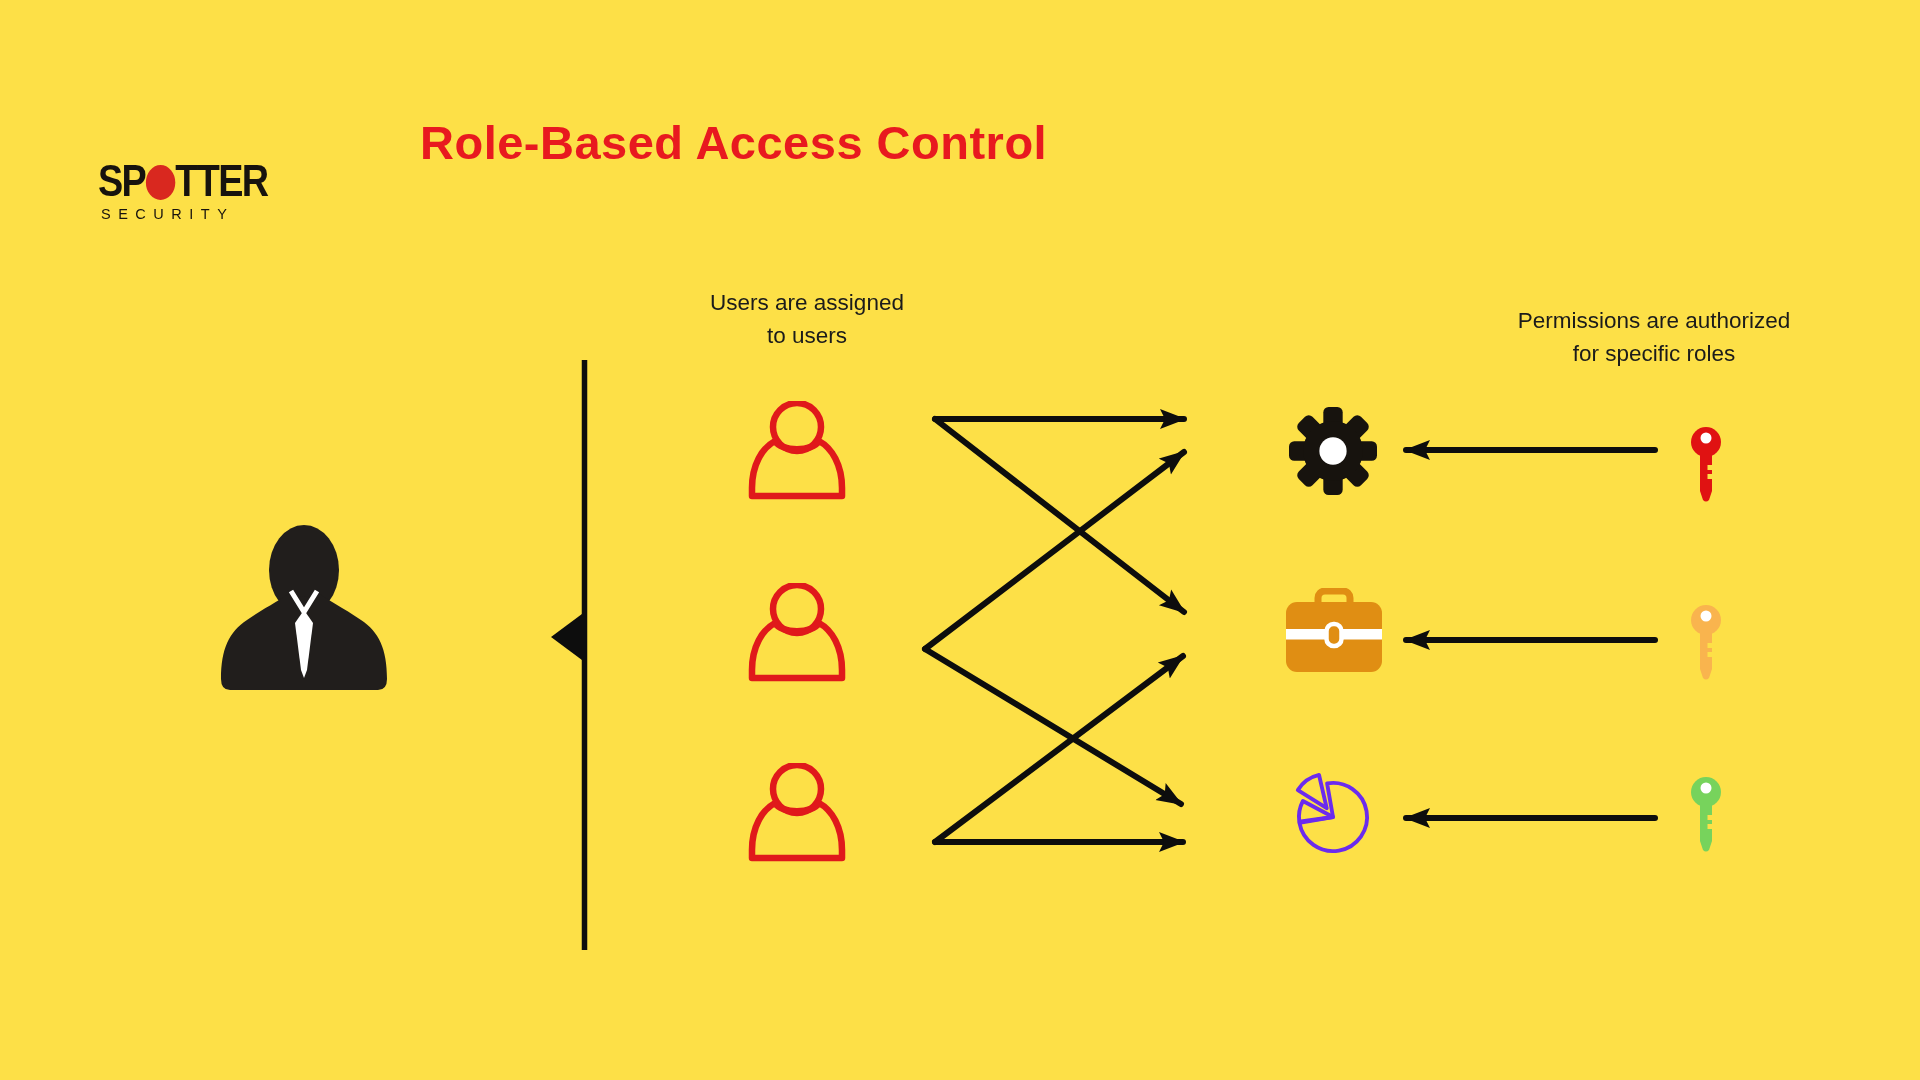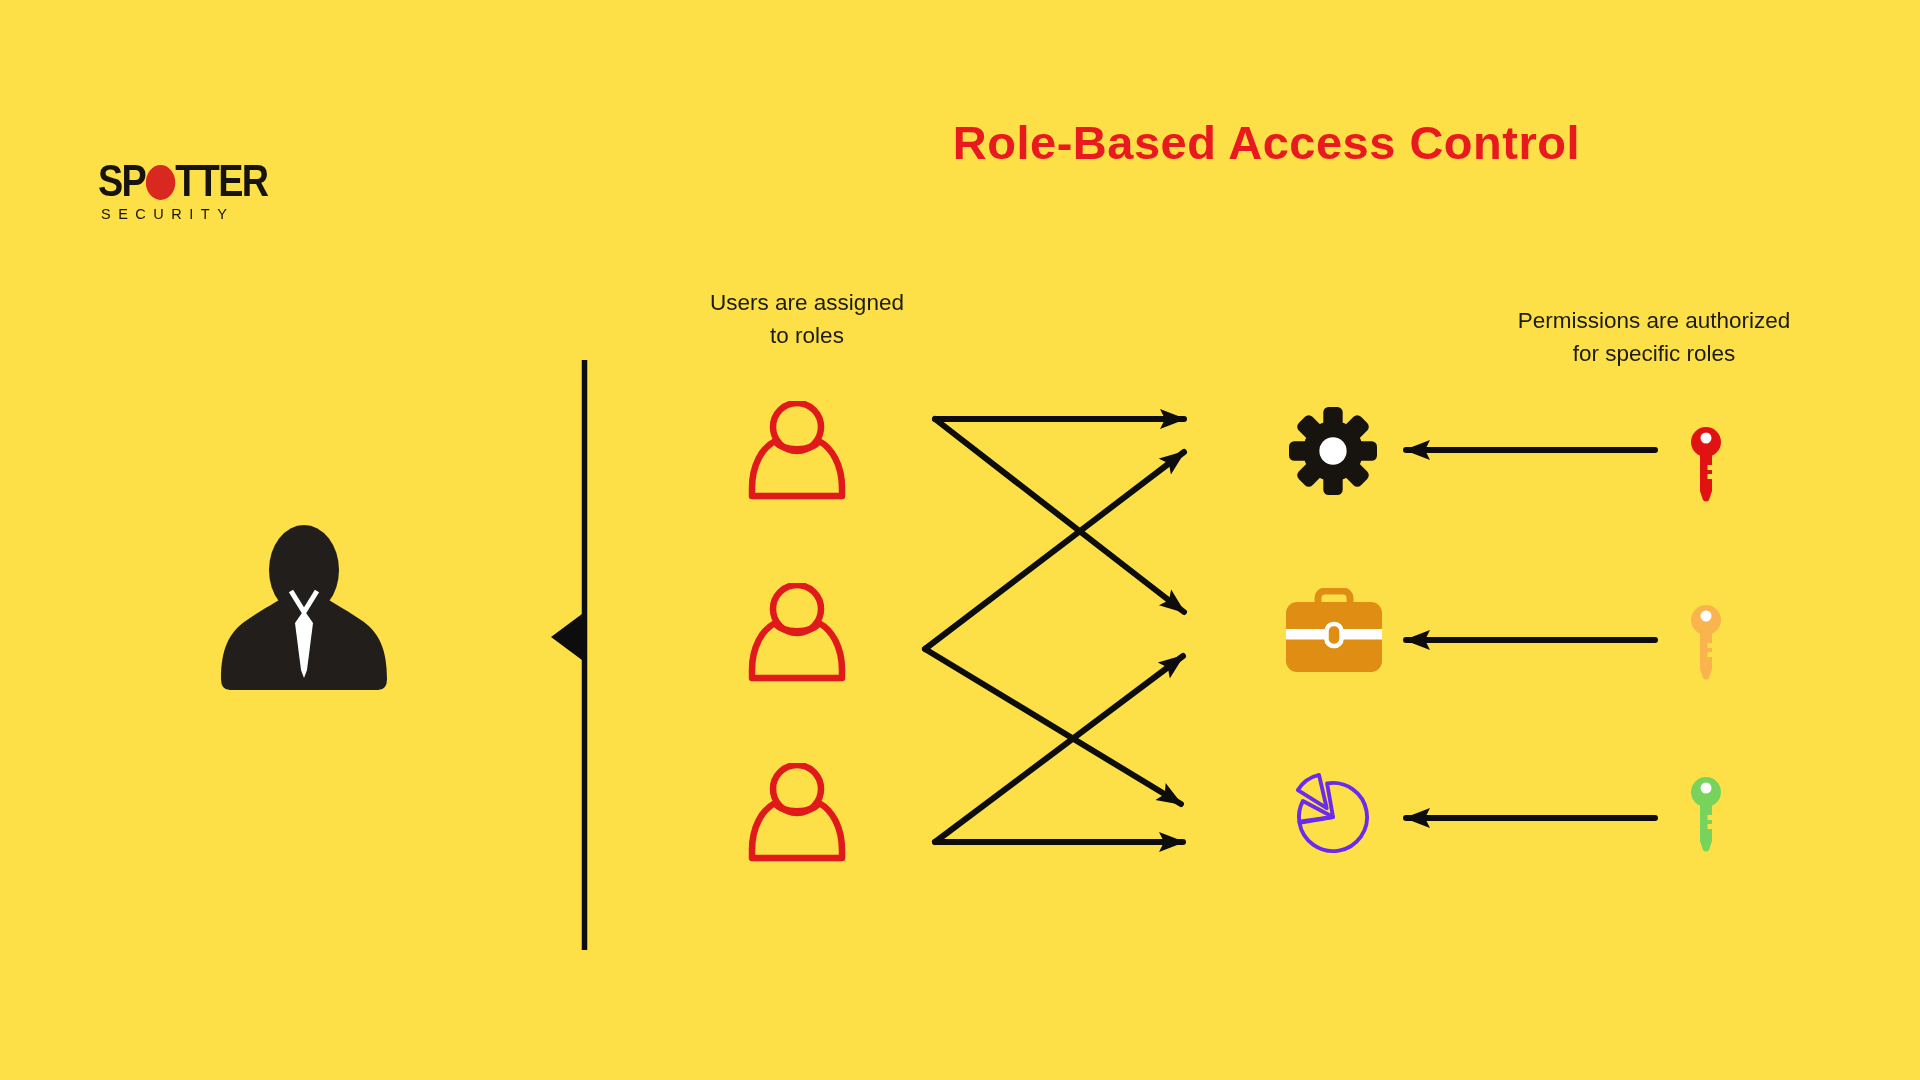--- a/index.html
+++ b/index.html
@@ -8,21 +8,21 @@
   .abs{position:absolute;}
 
   
   .logo{left:98px;top:158px;}
   .logo-word{display:flex;align-items:center;font-size:45px;font-weight:800;letter-spacing:-2px;
              color:#17130e;transform:scaleX(0.84);transform-origin:left center;line-height:1;}
   .logo-dot{width:35px;height:35px;border-radius:50%;margin:3px 0 0 1px;}
   .logo-tagline{margin-top:3px;font-size:14.5px;font-weight:400;letter-spacing:7.5px;color:#17130e;padding-left:3px;}
 
   
-  .title{left:420px;top:112px;width:1160px;text-align:right;
+  .title{left:420px;top:112px;width:1160px;text-align:left;
          font-size:47px;font-weight:800;letter-spacing:0.5px;line-height:1.3;}
 
   
   .caption{font-size:22.5px;line-height:1.47;text-align:center;color:#1b1b1b;}
   .admin-caption{left:138px;top:742px;width:340px;}
   .users-label{left:657px;top:286px;width:300px;}
   .perms-label{left:1474px;top:304px;width:360px;}
 
   .icon-box{position:absolute;}
   svg{display:block;}
@@ -38,21 +38,21 @@
       <span class="logo-dot" style="background: rgb(217, 40, 31);"></span>
       <span>TTER</span>
     </div>
     <div class="logo-tagline">SECURITY</div>
   </div>
 
   <div class="abs title" style="color: rgb(232, 25, 31);">Role-Based Access Control</div>
 
   <div class="abs caption users-label">
     <div>Users are assigned</div>
-    <div>to roles</div>
+    <div>to users</div>
   </div>
   <div class="abs caption perms-label">
     <div>Permissions are authorized</div>
     <div>for specific roles</div>
   </div>
 
   <div class="icon-box" style="left:212px;top:518px;width:184px;height:184px;">
     <svg width="184" height="184" viewBox="0 0 184 184">
       <g fill="#211e1c">
         <ellipse cx="92" cy="52" rx="35" ry="45"></ellipse>

